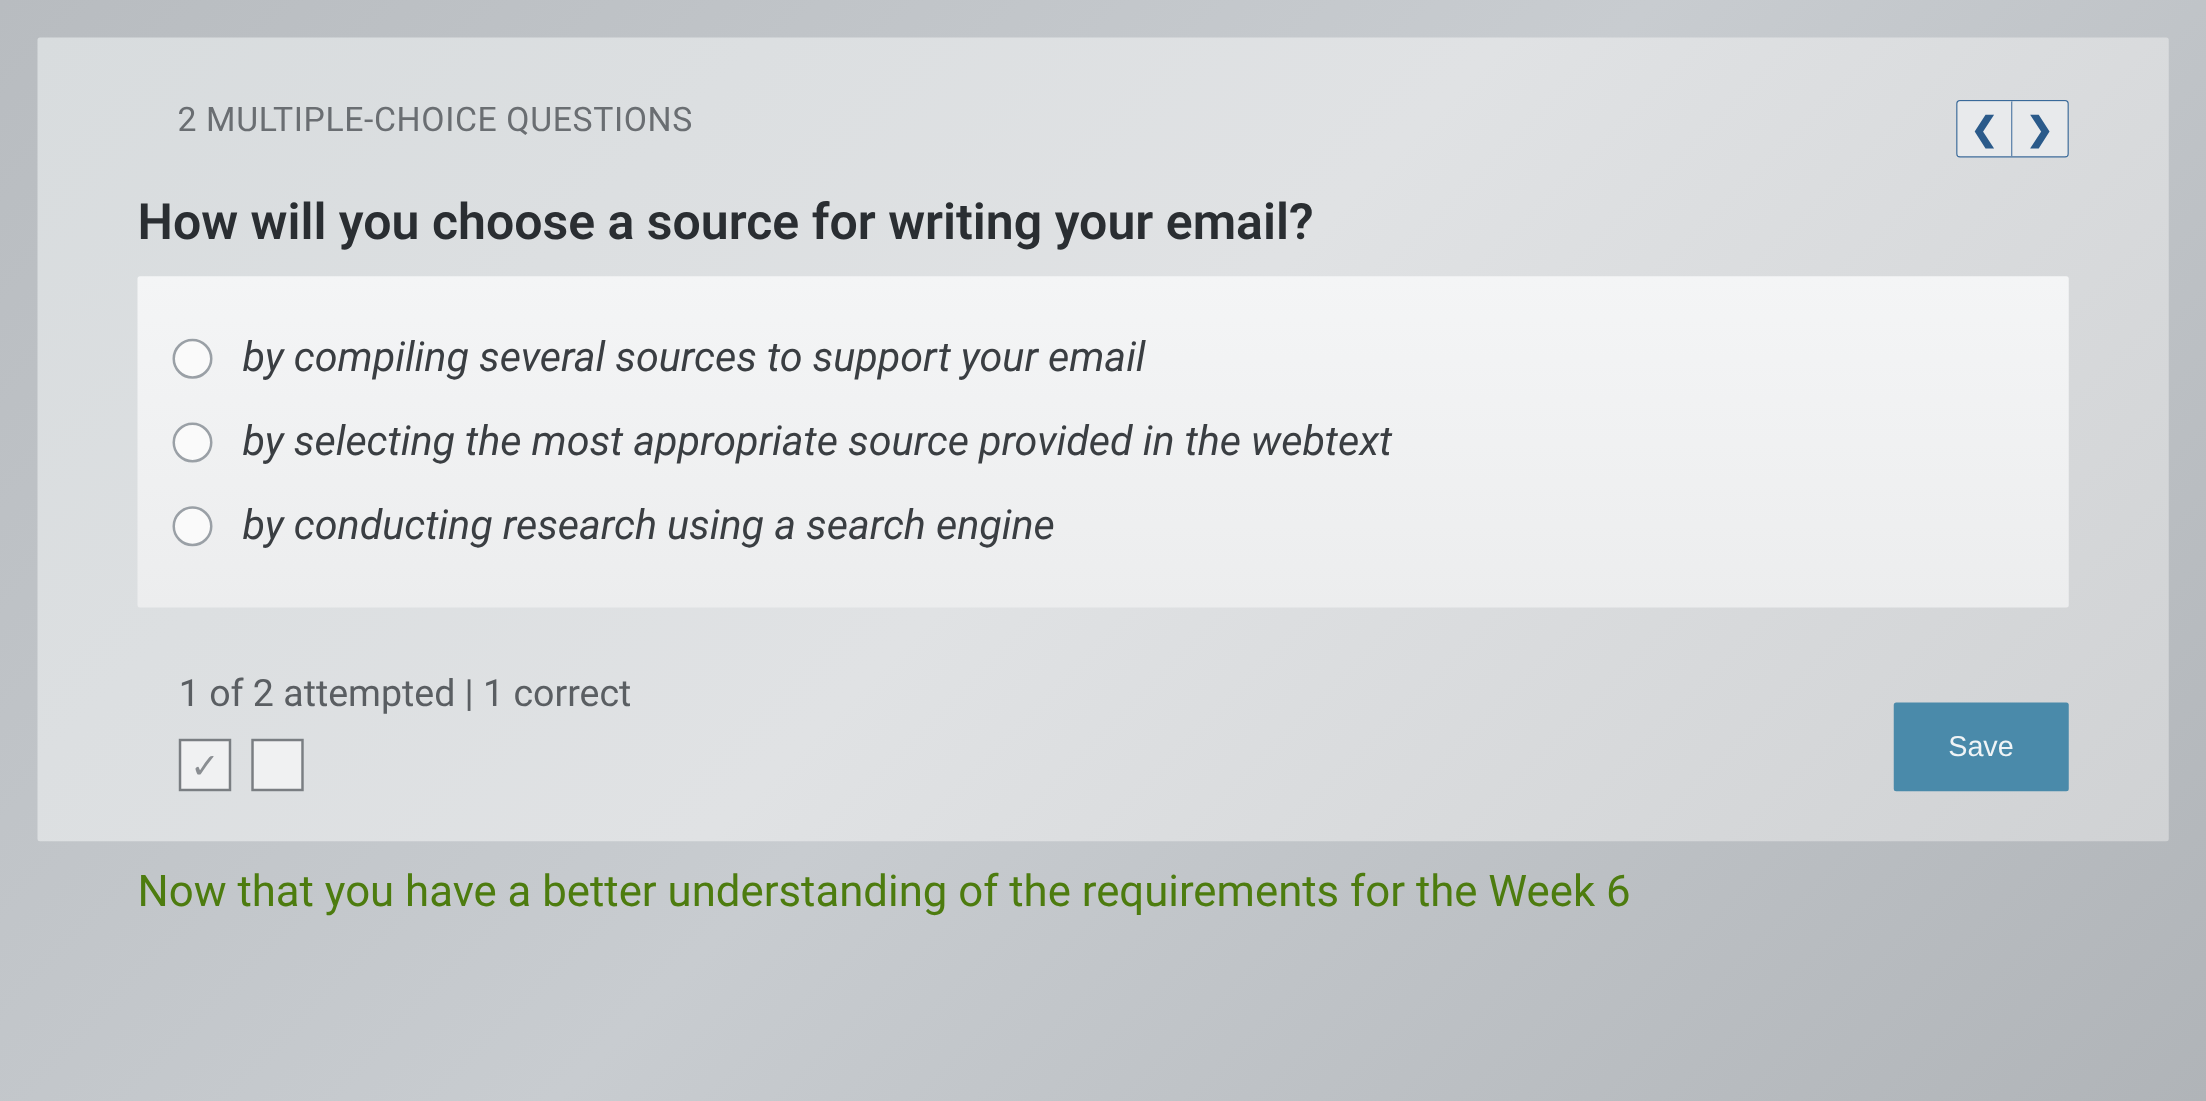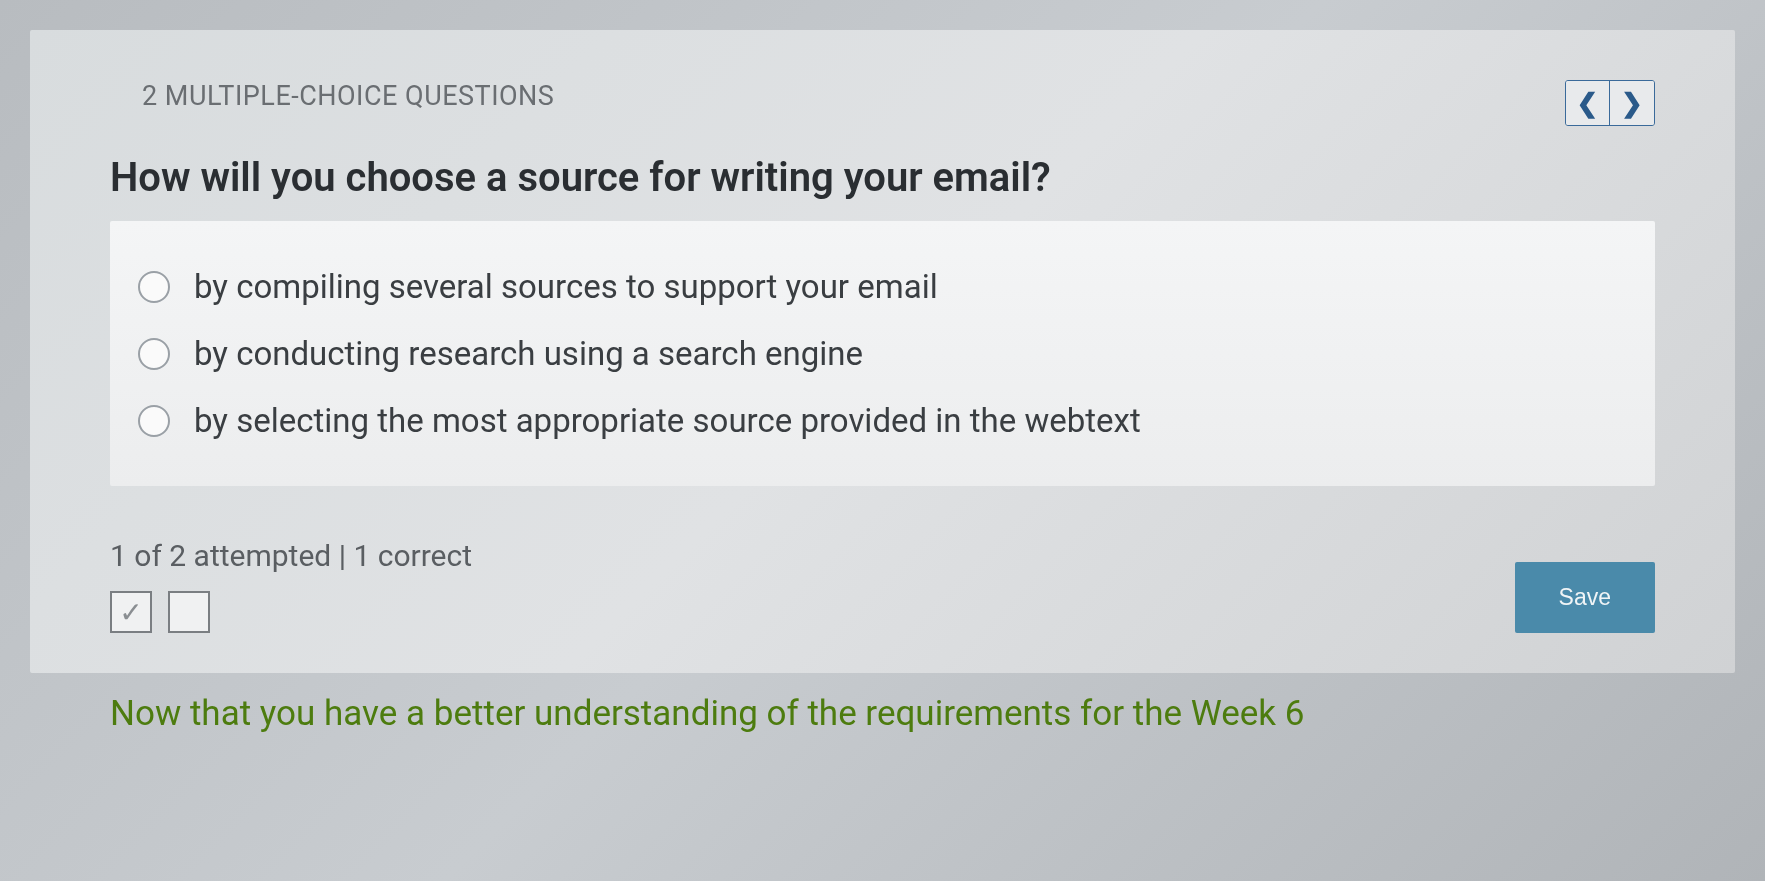--- a/index.html
+++ b/index.html
@@ -60,39 +60,41 @@
   background: linear-gradient(180deg, #f4f5f6 0%, #ecedee 100%);
   padding: 32px 28px;
   border-radius: 2px;
   margin-bottom: 52px;
 }
 .option-row {
   display: flex;
   align-items: center;
   padding: 14px 0;
   cursor: pointer;
+  font-style: italic;
 }
 .radio-circle {
   width: 32px;
   height: 32px;
   border: 2px solid #9aa0a6;
   border-radius: 50%;
   margin-right: 24px;
   flex-shrink: 0;
   background: #fafafa;
 }
 .option-label {
   font-size: 33px;
   color: #3a3e42;
   font-weight: 400;
 }
 .footer-row {
   display: flex;
   justify-content: space-between;
   align-items: flex-end;
+  margin-left: 33px;
 }
 .progress-block {
   display: flex;
   flex-direction: column;
   gap: 18px;
 }
 .progress-text {
   font-size: 30px;
   color: #5a5e62;
 }
@@ -148,25 +150,25 @@
 
   <h2 class="question-text">How will you choose a source for writing your email?</h2>
 
   <div class="options-area">
     <div class="option-row">
       <div class="radio-circle"></div>
       <span class="option-label">by compiling several sources to support your email</span>
     </div>
     <div class="option-row">
       <div class="radio-circle"></div>
-      <span class="option-label">by conducting research using a search engine</span>
+      <span class="option-label">by selecting the most appropriate source provided in the webtext</span>
     </div>
     <div class="option-row">
       <div class="radio-circle"></div>
-      <span class="option-label">by selecting the most appropriate source provided in the webtext</span>
+      <span class="option-label">by conducting research using a search engine</span>
     </div>
   </div>
 
   <div class="footer-row">
     <div class="progress-block">
       <div class="progress-text">1 of 2 attempted | 1 correct</div>
       <div class="progress-boxes">
         <div class="progress-box">
           <span class="check-icon">✓</span>
         </div>

